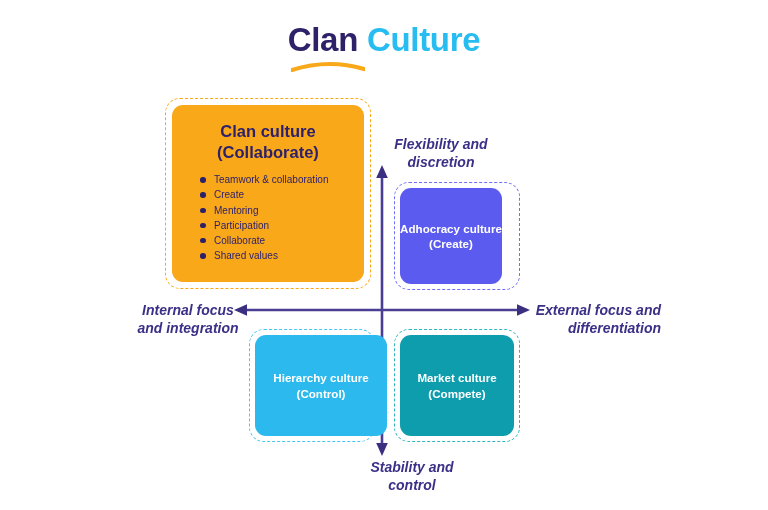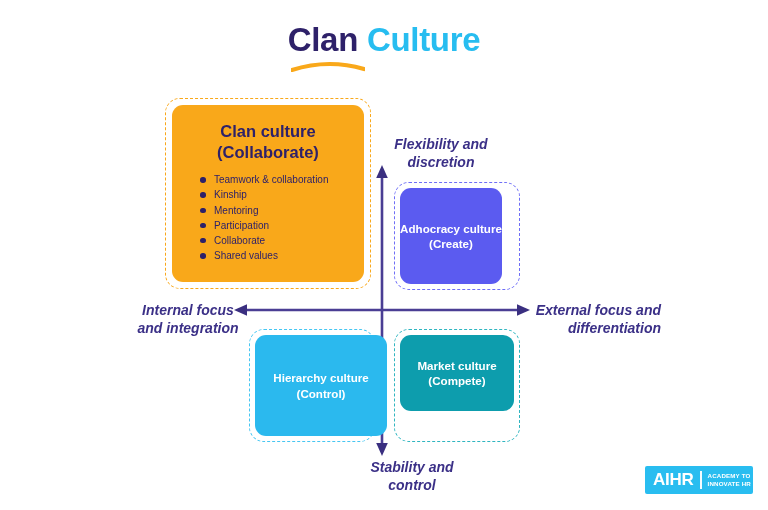--- a/index.html
+++ b/index.html
@@ -129,21 +129,21 @@
   #hierarchy-box {
     left: 255px; top: 335px; width: 132px; height: 101px;
     background: #2BB9EE;
   }
   
   #market-dash {
     left: 394px; top: 329px; width: 126px; height: 113px;
     border-color: #2FB5C0;
   }
   #market-box {
-    left: 400px; top: 335px; width: 114px; height: 76px;
+    left: 400px; top: 335px; width: 114px; height: 101px;
     background: #0D9DAD;
   }
   .qbox .qlabel {
     color: #ffffff;
     font-size: 11.6px;
     font-weight: bold;
     line-height: 1.32;
   }
 
   
@@ -220,21 +220,21 @@
   </svg>
 
   <div class="qbox-dash" id="clan-dash"></div>
   <div class="qbox" id="clan-box">
     <div class="qtitle">
       <span>Clan culture</span><br>
       <span>(Collaborate)</span>
     </div>
     <ul class="bullet-list">
       <li><span class="bullet-dot"></span><span>Teamwork &amp; collaboration</span></li>
-      <li><span class="bullet-dot"></span><span>Kinship</span></li>
+      <li><span class="bullet-dot"></span><span>Create</span></li>
       <li><span class="bullet-dot"></span><span>Mentoring</span></li>
       <li><span class="bullet-dot"></span><span>Participation</span></li>
       <li><span class="bullet-dot"></span><span>Collaborate</span></li>
       <li><span class="bullet-dot"></span><span>Shared values</span></li>
     </ul>
   </div>
 
   <div class="qbox-dash" id="adhocracy-dash"></div>
   <div class="qbox" id="adhocracy-box">
     <div class="qlabel">
@@ -272,22 +272,14 @@
   <div class="axis-label" id="label-internal">
     <span>Internal focus</span><br>
     <span>and integration</span>
   </div>
 
   <div class="axis-label" id="label-external">
     <span>External focus and</span><br>
     <span>differentiation</span>
   </div>
 
-  <div id="aihr-logo">
-    <span class="mark">AIHR</span>
-    <span class="divider"></span>
-    <span class="tagline">
-      <span>ACADEMY TO</span><br>
-      <span>INNOVATE HR</span>
-    </span>
-  </div>
 
 </div>
 
 </body></html>

